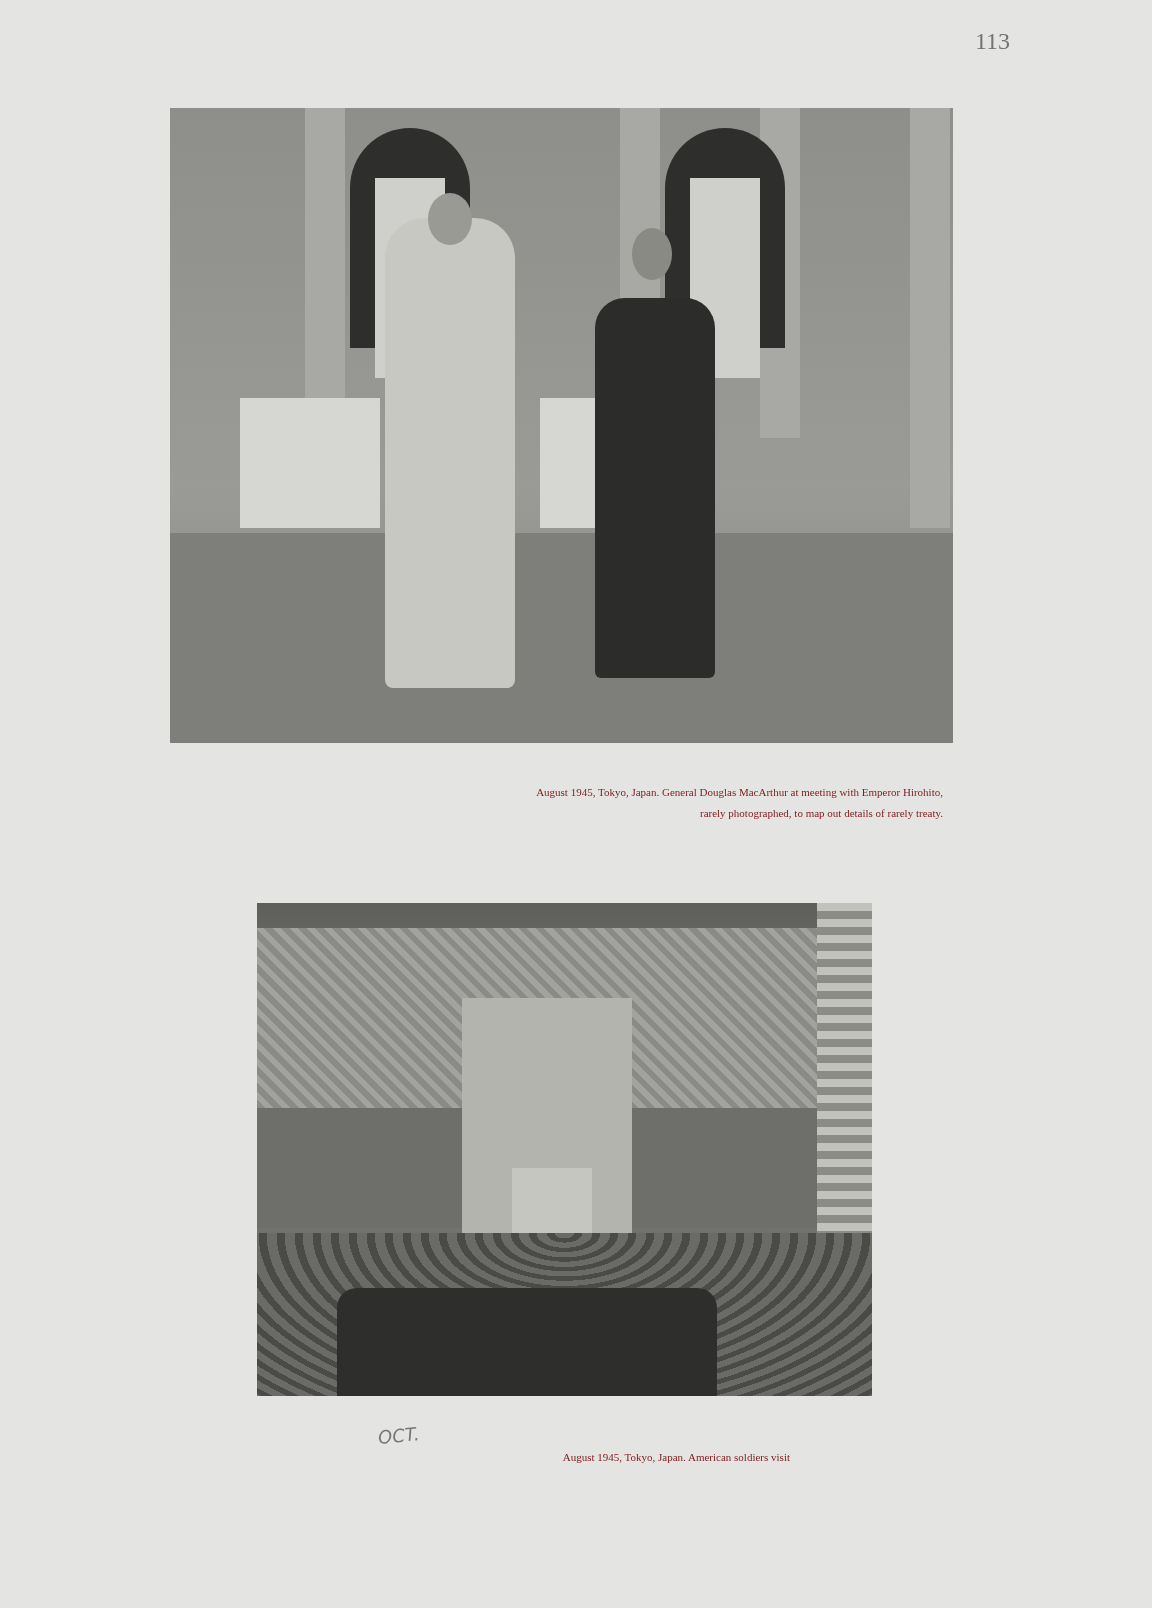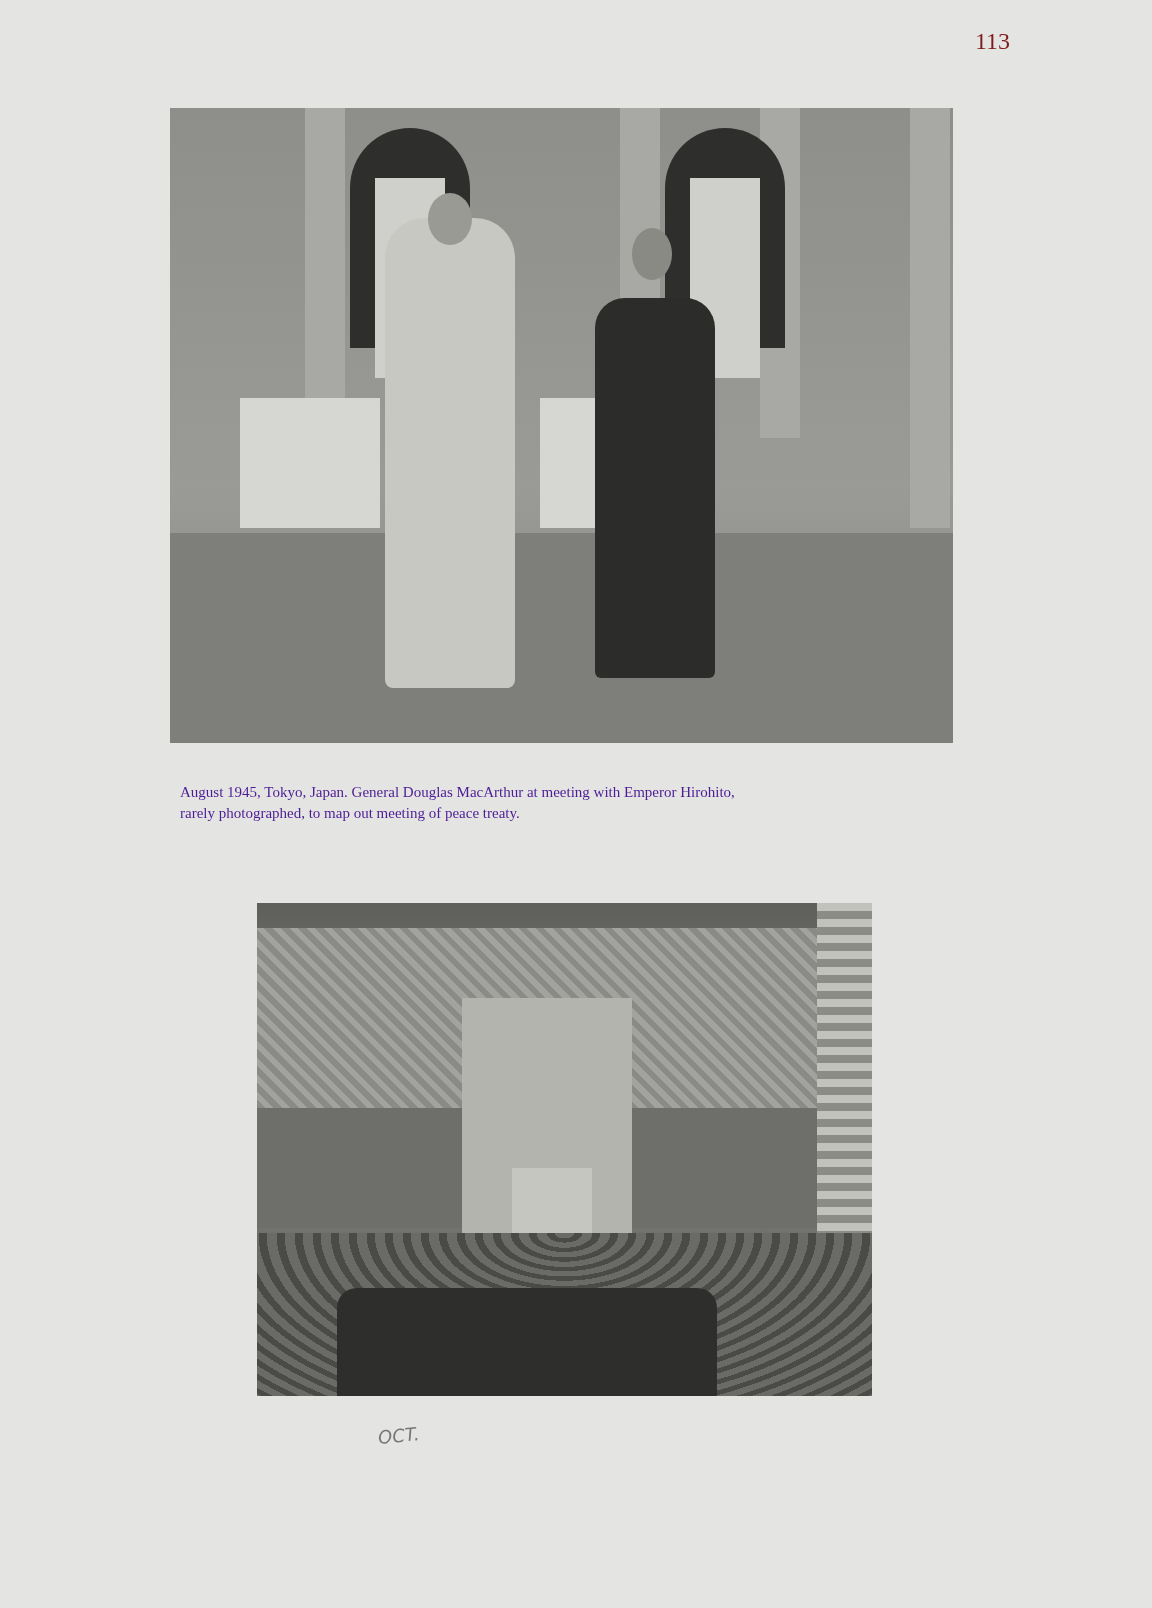--- a/index.html
+++ b/index.html
@@ -3,31 +3,31 @@
 <meta charset="utf-8">
 <style>
   html, body { margin: 0; padding: 0; }
   body {
     width: 1152px; height: 1608px; position: relative; overflow: hidden;
     background: #e4e4e2;
     font-family: "Liberation Serif", "DejaVu Serif", serif;
     color: #2a2a2a;
   }
   .page-number {
-    position: absolute; left: 975px; top: 28px; font-size: 24px; color: #7f1d1d;
+    position: absolute; left: 975px; top: 28px; font-size: 24px; color: #737373;
   }
   .photo {
     position: absolute; overflow: hidden; background: #777;
   }
   .photo1 { left: 170px; top: 108px; width: 783px; height: 635px;
     background: linear-gradient(#8e8e8a 0%, #9a9a96 60%, #858581 100%); }
   .photo2 { left: 257px; top: 903px; width: 615px; height: 493px;
     background: linear-gradient(#5e5e5a 0%, #8a8a86 40%, #7c7c78 60%, #3a3a38 100%); }
   .caption {
-    position: absolute; text-align: left; font-size: 15px; line-height: 21px; color: #4c1d95;
+    position: absolute; text-align: right; font-size: 11px; line-height: 21px; color: #7f1d1d;
   }
   .caption1 { left: 180px; top: 782px; width: 763px; }
   .caption2 { left: 330px; top: 1447px; width: 460px; }
   .annotation {
     position: absolute; left: 378px; top: 1425px; font-size: 18px; color: #777; font-style: italic;
     font-family: "DejaVu Sans", sans-serif; transform: rotate(-6deg);
   }
   .column { position: absolute; background: #a8a8a4; }
   .arch { position: absolute; background: #2e2e2c; border-radius: 60px 60px 0 0; }
   .curtain { position: absolute; background: #cfcfcb; }
@@ -52,29 +52,30 @@
   <div style="position:absolute;left:70px;top:290px;width:140px;height:130px;background:#d6d6d2;"></div>
   <div style="position:absolute;left:370px;top:290px;width:100px;height:130px;background:#d6d6d2;"></div>
   <div class="figure" style="left:215px;top:110px;width:130px;height:470px;background:#c8c8c2;border-radius:40px 40px 8px 8px;"></div>
   <div class="figure" style="left:258px;top:85px;width:44px;height:52px;background:#9a9a94;border-radius:50%;"></div>
   <div class="figure" style="left:425px;top:190px;width:120px;height:380px;background:#2c2c2a;border-radius:30px 30px 6px 6px;"></div>
   <div class="figure" style="left:462px;top:120px;width:40px;height:52px;background:#8a8a84;border-radius:50%;"></div>
 </div>
 
 <div class="caption caption1">
   <div>August 1945, Tokyo, Japan.  General Douglas MacArthur at meeting with Emperor Hirohito,</div>
-  <div>rarely photographed, to map out meeting of peace treaty.</div>
+  <div>rarely photographed, to map out details of rarely treaty.</div>
 </div>
 
 <div class="photo photo2">
   <div style="position:absolute;left:0;right:0;top:25px;height:180px;background:repeating-linear-gradient(45deg,#8a8a86 0 6px,#a2a29e 6px 12px);"></div>
   <div style="position:absolute;left:0;right:0;top:205px;height:120px;background:#6e6e6a;"></div>
   <div style="position:absolute;left:205px;top:95px;width:170px;height:240px;background:#b4b4ae;"></div>
   <div style="position:absolute;left:255px;top:265px;width:80px;height:90px;background:#c6c6c0;"></div>
   <div style="position:absolute;left:560px;top:0;width:55px;height:360px;background:repeating-linear-gradient(180deg,#c2c2bc 0 8px,#8c8c86 8px 16px);"></div>
   <div style="position:absolute;left:0;right:0;top:330px;height:163px;background:repeating-radial-gradient(ellipse at 50% 0%,#6a6a66 0 10px,#4a4a46 10px 18px);"></div>
   <div style="position:absolute;left:80px;top:385px;width:380px;height:108px;background:#2e2e2c;border-radius:20px 20px 0 0;"></div>
 </div>
 
 <div class="annotation">OCT.</div>
 
 <div class="caption caption2">
+  <div>August 1945, Tokyo, Japan.  American soldiers visit</div>
 </div>
 
 </body></html>

